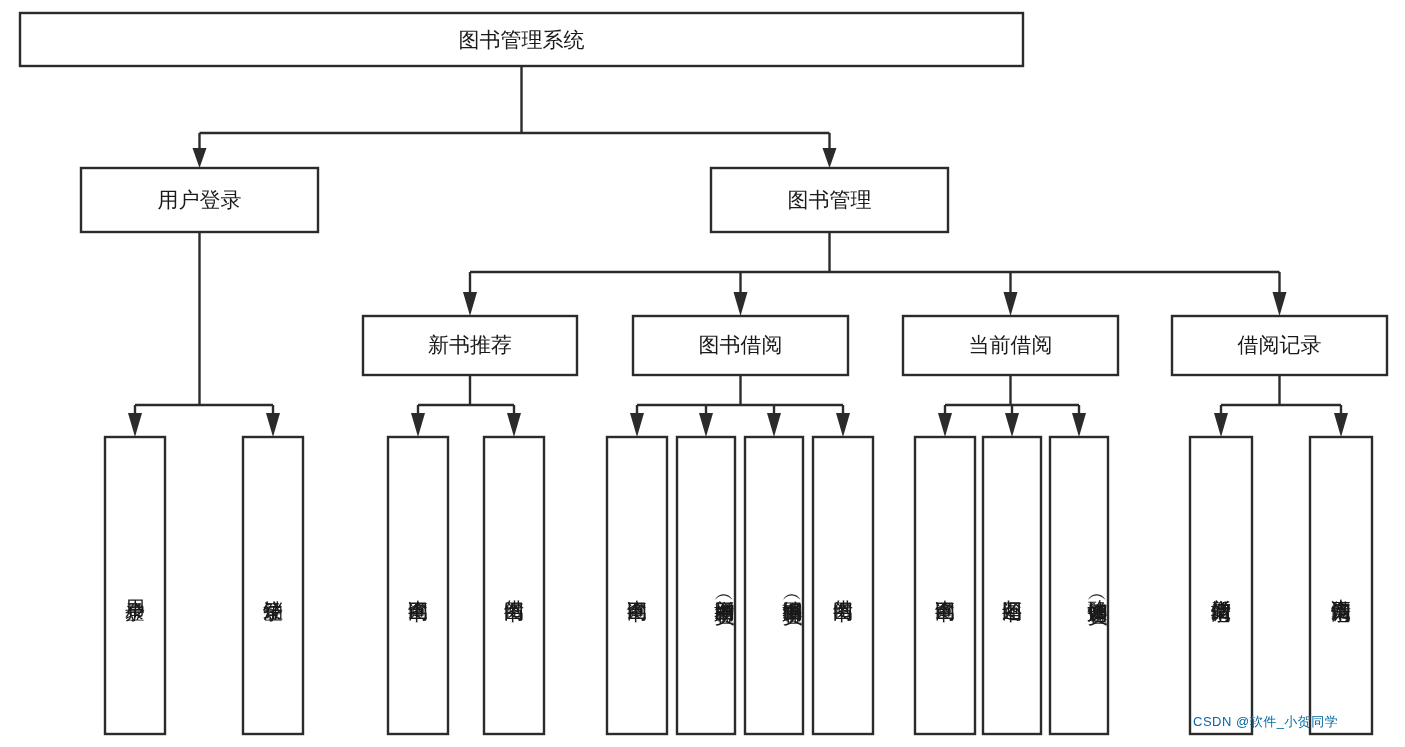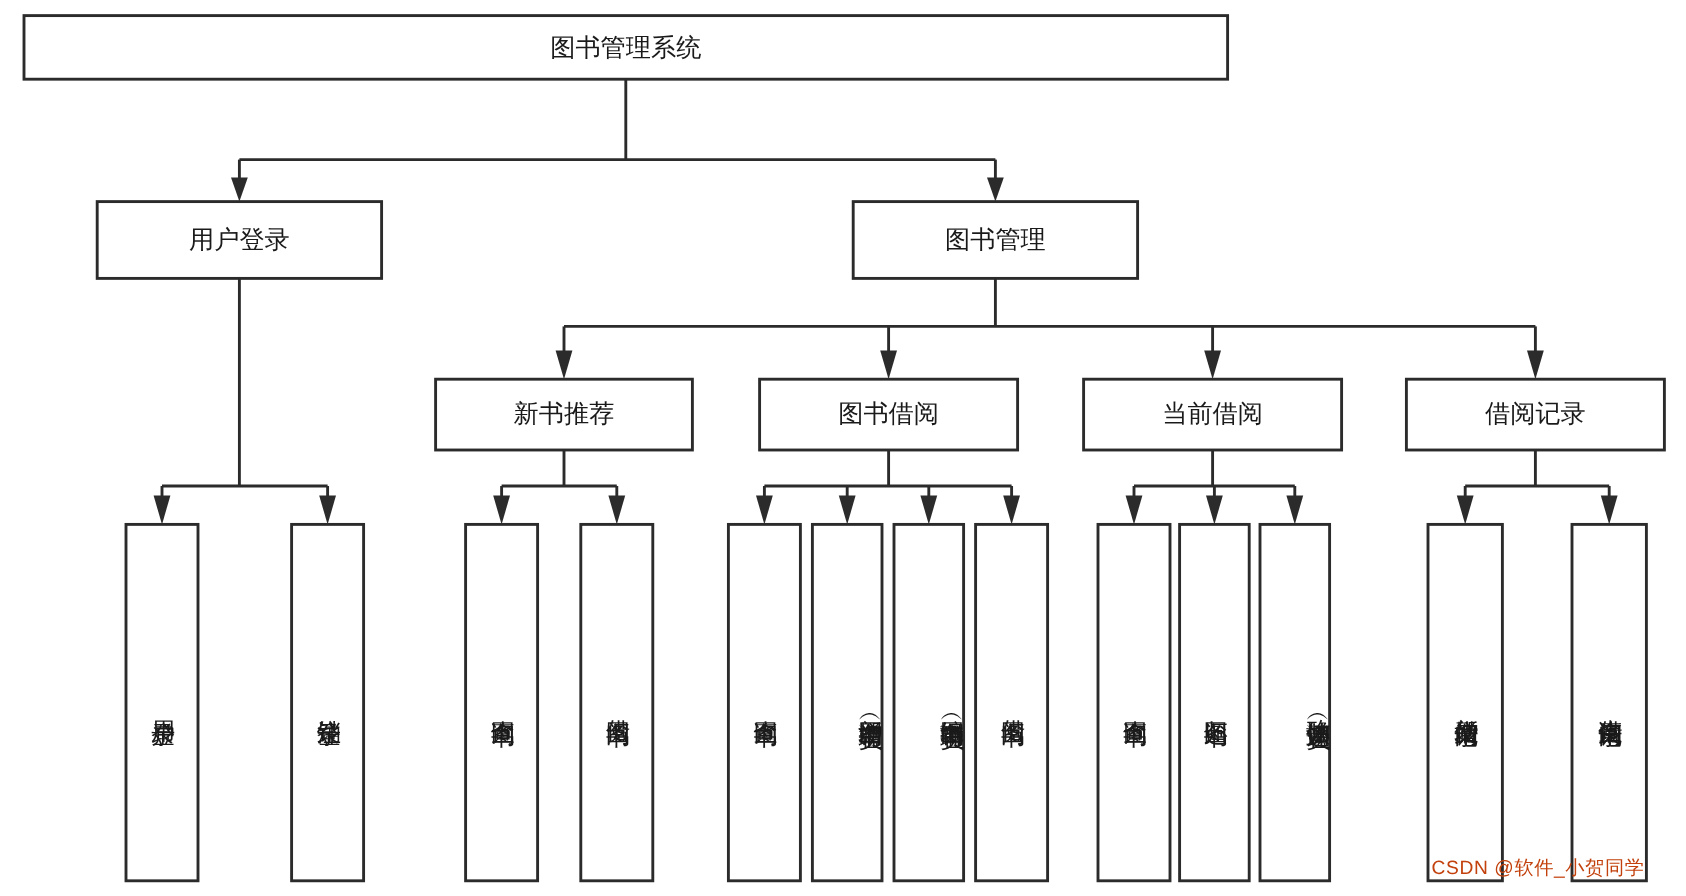--- a/index.html
+++ b/index.html
@@ -60,22 +60,22 @@
     color: #1a1a1a;
     writing-mode: vertical-rl;
     text-orientation: upright;
     letter-spacing: 1px;
     white-space: nowrap;
     pointer-events: none;
   }
   .watermark {
     position: absolute;
     font-family: "Liberation Sans", "DejaVu Sans", sans-serif;
-    font-size: 16px;
-    color: #c2410c;
+    font-size: 13px;
+    color: #0369a1;
     white-space: nowrap;
     letter-spacing: 0.5px;
   }
 </style>
 </head>
 <body>
 
 <div id="diagram-root">
 
   <svg class="diagram-canvas" viewBox="0 0 1405 747" xmlns="http://www.w3.org/2000/svg">

